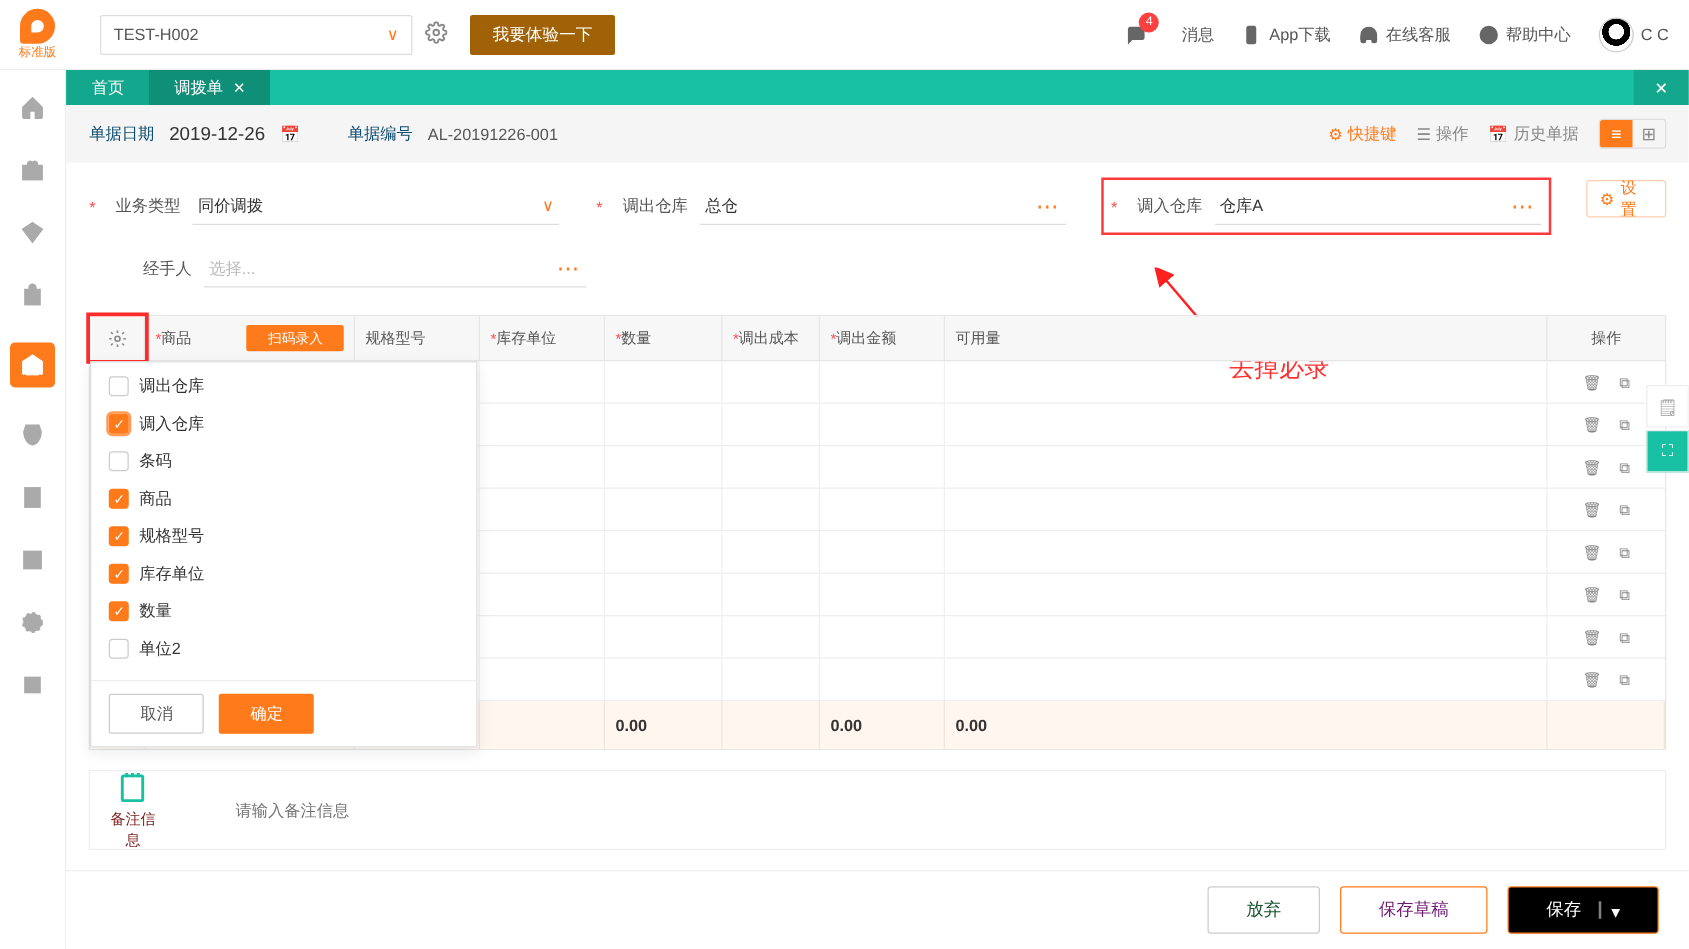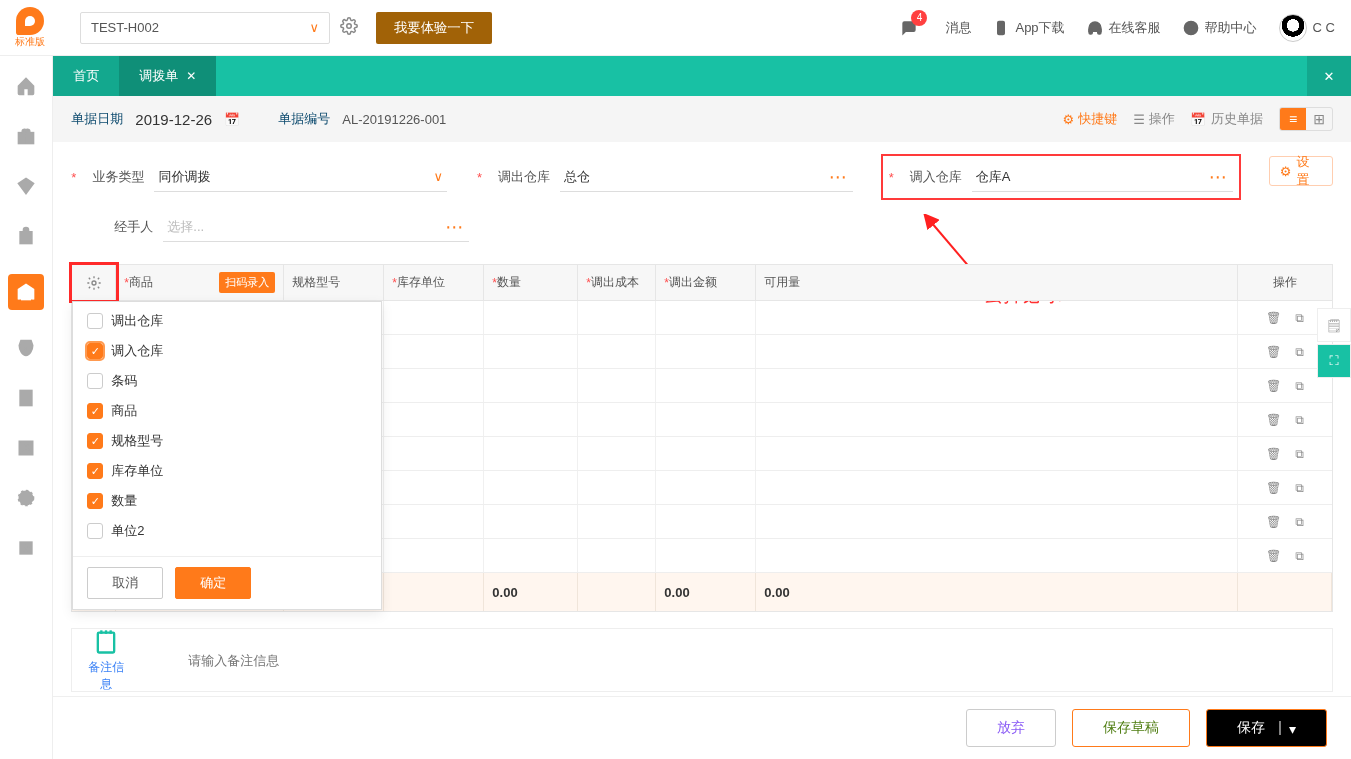--- a/index.html
+++ b/index.html
@@ -24,21 +24,21 @@
 
 .main-wrap { display:flex; height: calc(100% - 56px); }
 .side-nav { width:60px; background:#fff; border-right:1px solid #eee; display:flex; flex-direction:column; align-items:center; gap:26px; padding-top:18px;}
 .side-nav .nav-item { width:24px; height:24px; color:#aaa; cursor:pointer; display:flex; align-items:center; justify-content:center;}
 .side-nav .nav-item.active { background:#ff7a1a; color:#fff; border-radius:4px; width:36px; height:36px;}
 .side-nav svg { width:20px; height:20px; fill:currentColor; stroke:currentColor; }
 
 .content { flex:1; display:flex; flex-direction:column; position:relative; }
 
 
-.tab-bar { height:40px; background:#18c1a4; display:flex; align-items:stretch; }
+.tab-bar { height:28px; background:#18c1a4; display:flex; align-items:stretch; }
 .tab { padding:0 20px; display:flex; align-items:center; color:#fff; cursor:pointer; gap:8px;}
 .tab.home { background:#13a88e; }
 .tab.active { background:#0f8f78; }
 .tab .x { font-size:12px; }
 .tab-bar .close-panel { margin-left:auto; width:44px; display:flex; align-items:center; justify-content:center; color:#fff; cursor:pointer; background:#13a88e;}
 
 
 .doc-header { height:46px; background:#f5f5f5; display:flex; align-items:center; padding:0 18px; color:#555; font-size:13px; gap:12px;}
 .doc-header .label-gray { color:#0c4a6e; }
 .doc-header .date-val { color:#333; font-size:15px; }
@@ -68,21 +68,21 @@
 .anno-text { color:#ff3030; font-size:20px; position:absolute; }
 
 
 .table-wrap { margin:8px 18px 0 18px; border:1px solid #e6e6e6; position:relative;}
 .thead { display:flex; background:#f7f7f7; height:36px; border-bottom:1px solid #e6e6e6;}
 .th { border-right:1px solid #e6e6e6; display:flex; align-items:center; padding:0 8px; font-size:12px; color:#555;}
 .th .req { color:#ff5050; }
 .gear-cell { width:44px; justify-content:center; }
 .gear-cell.highlight { outline:3px solid #ff2a2a; }
 .col-product { width:168px; }
-.scan-btn { background:#ff7a1a; color:#fff; font-size:11px; padding:3px 6px; border-radius:2px; margin-left:auto;}
+.scan-btn { background:#ff7a1a; color:#fff; font-size:11px; padding:3px 17px; border-radius:2px; margin-left:auto;}
 .col-spec { width:100px; }
 .col-unit { width:100px; }
 .col-qty { width:94px; }
 .col-cost { width:78px; }
 .col-amount { width:100px; }
 .col-avail { flex:1; }
 .col-actions { width:94px; justify-content:center; border-right:none;}
 .tbody .tr { display:flex; height:34px; border-bottom:1px solid #eee;}
 .tbody .td { border-right:1px solid #f0f0f0; display:flex; align-items:center; padding:0 8px; font-size:12px;}
 .tbody .td.actions { justify-content:center; gap:14px; color:#888; border-right:none;}
@@ -110,28 +110,28 @@
 .popover .list::-webkit-scrollbar-thumb { background:#c8c8c8;}
 .popover .pf { display:flex; justify-content:flex-start; gap:12px; padding:10px 14px; border-top:1px solid #eee;}
 .popover .btn { padding:6px 24px; border-radius:2px; cursor:pointer;}
 .popover .btn.ghost { border:1px solid #ccc; color:#555;}
 .popover .btn.pri { background:#ff7a1a; color:#fff; border:1px solid #ff7a1a;}
 
 
 .remark-box { margin:16px 18px; border:1px solid #eee; display:flex; align-items:center; height:64px; padding:0 14px; gap:18px;}
 .remark-box .n-icon { width:40px; text-align:center; color:#18c1a4;}
 .remark-box .n-icon svg { width:28px; height:28px; fill:#18c1a4;}
-.remark-box .n-label { font-size:12px; color:#3b82f6;}
+.remark-box .n-label { font-size:12px; color:#7f1d1d;}
 .remark-box input { flex:1; border:none; outline:none; font-size:13px; color:#888;margin-left:44px;}
 
 
 .footer { position:absolute; bottom:0; right:0; padding:12px 24px; display:flex; gap:16px; background:#fff; width:100%; justify-content:flex-end; border-top:1px solid #efefef;}
 .footer .fb { padding:9px 30px; border-radius:3px; cursor:pointer; font-size:14px;}
-.footer .ghost { border:1px solid #ccc; color:#8b5cf6;}
-.footer .o-ghost { border:1px solid #ff7a1a; color:#4d7c0f;}
+.footer .ghost { border:1px solid #ccc; color:#14532d;}
+.footer .o-ghost { border:1px solid #ff7a1a; color:#701a75;}
 .footer .o-pri { background:#000000; color:#fff; border:1px solid #ff7a1a; display:flex; align-items:center; gap:8px;}
 .sep1 { border-left:2px solid rgba(255,255,255,0.5); height:14px; margin-left:6px; padding-left:8px;}
 </style>
 </head>
 <body>
 
 <div class="top-header">
   <div class="logo-box">
     <div class="flame"></div>
     <div class="logo-text">标准版</div>

